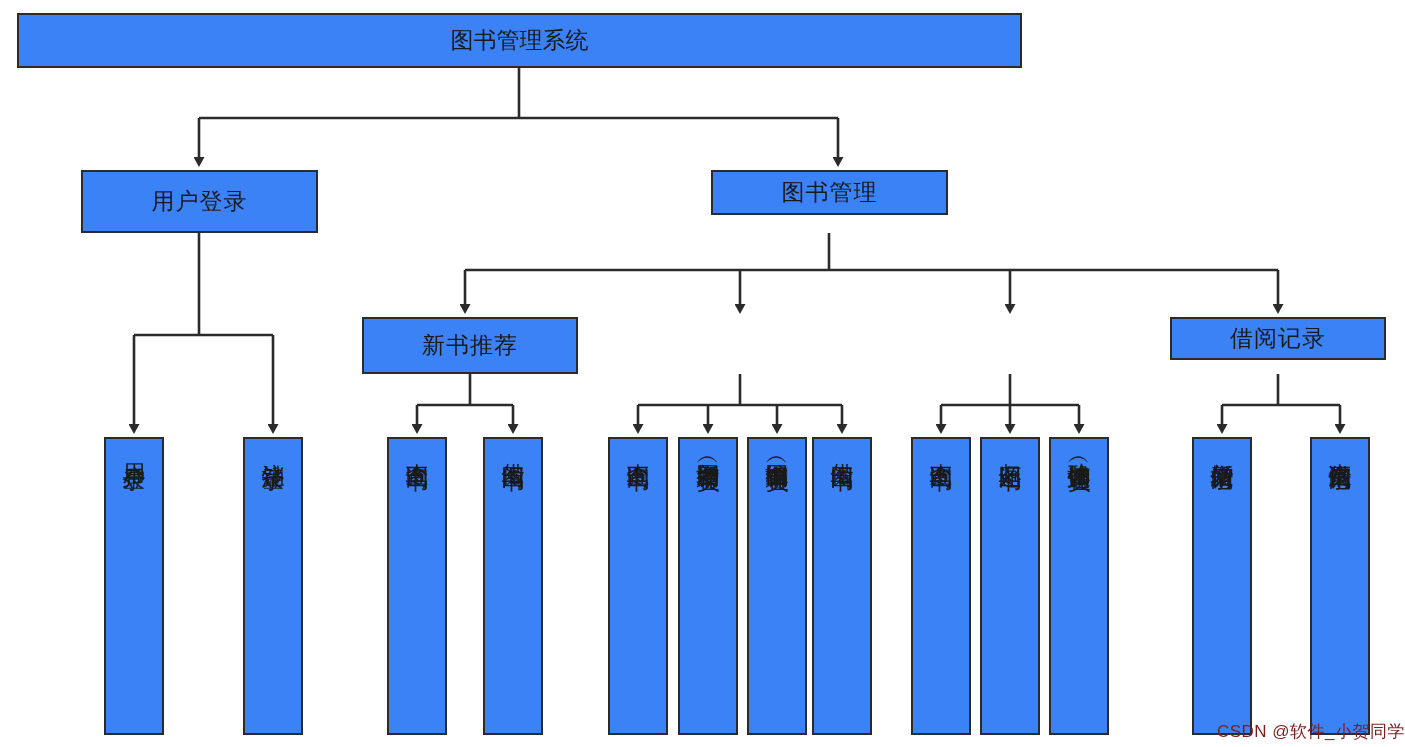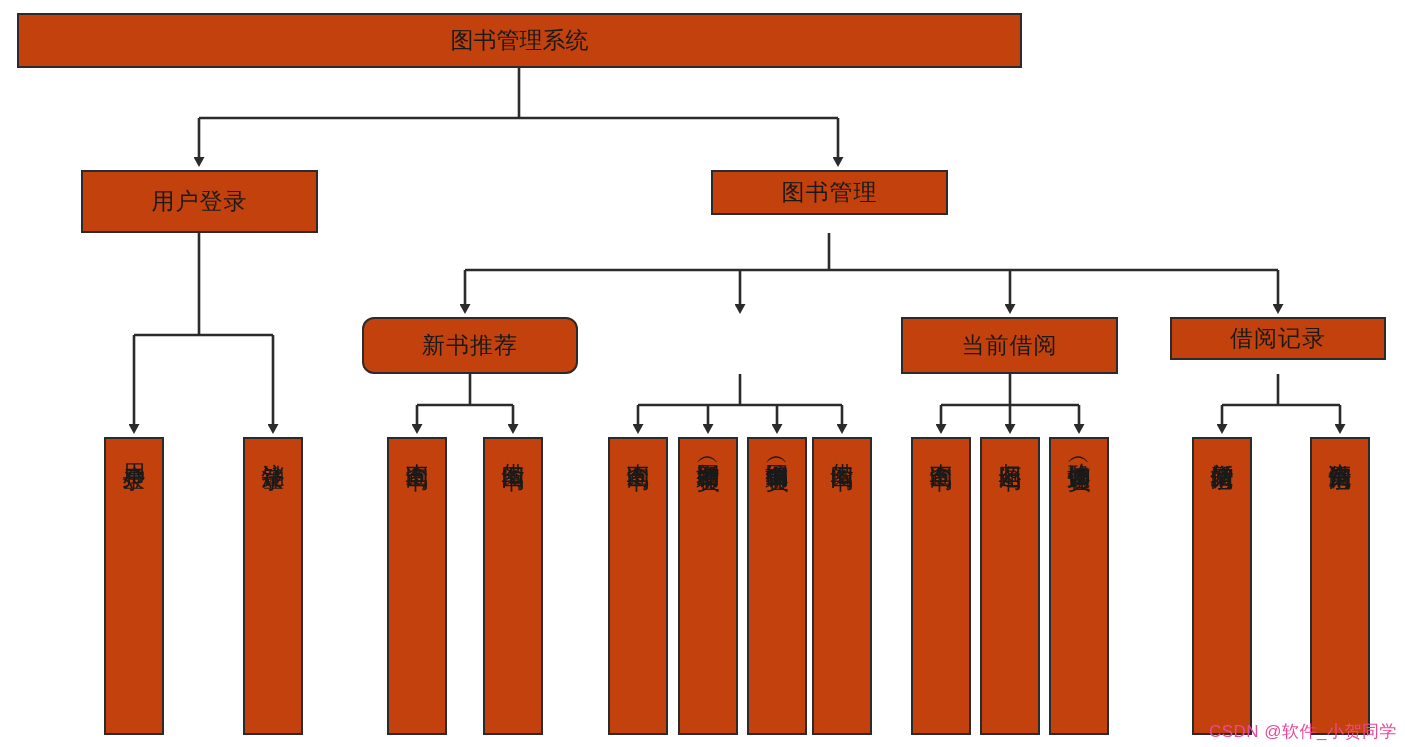--- a/index.html
+++ b/index.html
@@ -21,21 +21,21 @@
     left: 0;
     top: 0;
     width: 1405px;
     height: 747px;
     pointer-events: none;
   }
   .node {
     position: absolute;
     box-sizing: border-box;
     border: 2px solid #2b2b2b;
-    background: #c2410c;
+    background: #3b82f6;
     display: flex;
     align-items: center;
     justify-content: center;
     color: #1a1a1a;
   }
   .node.h {
     font-size: 23px;
     letter-spacing: 1px;
   }
   .node.root {
@@ -51,24 +51,24 @@
     text-orientation: upright;
     font-size: 23px;
     line-height: 1.18;
     letter-spacing: 2px;
     white-space: nowrap;
     color: #1a1a1a;
   }
   .leaf.tall6 .leaf-text { letter-spacing: 1px; }
   .watermark {
     position: absolute;
-    right: 8px;
+    right: 0;
     bottom: 4px;
     font-size: 17px;
-    color: #ec4899;
+    color: #7f1d1d;
     letter-spacing: 0.5px;
     white-space: nowrap;
     font-family: "Liberation Sans", "DejaVu Sans", sans-serif;
   }
 </style>
 </head>
 <body>
 
 <div id="canvas">
 
@@ -122,22 +122,21 @@
       <path d="M1222,405 L1222,425" marker-end="url(#arrow)"></path>
       <path d="M1340,405 L1340,425" marker-end="url(#arrow)"></path>
     </g>
   </svg>
 
   <div class="node root" style="left:17px; top:13px; width:1005px; height:55px;">图书管理系统</div>
 
   <div class="node h" style="left:81px; top:170px; width:237px; height:63px;">用户登录</div>
   <div class="node h" style="left:711px; top:170px; width:237px; height:45px;">图书管理</div>
 
-  <div class="node h" style="left:362px; top:317px; width:216px; height:57px;border-radius:12px;">新书推荐</div>
-  <div class="node h" style="left:901px; top:317px; width:217px; height:57px;">当前借阅</div>
+  <div class="node h" style="left:362px; top:317px; width:216px; height:57px;">新书推荐</div>
   <div class="node h" style="left:1170px; top:317px; width:216px; height:43px;">借阅记录</div>
 
   <div class="node leaf" style="left:104px; top:437px; width:60px; height:298px;">
     <span class="leaf-text">用户登录</span>
   </div>
   <div class="node leaf" style="left:243px; top:437px; width:60px; height:298px;">
     <span class="leaf-text">注销登录</span>
   </div>
 
   <div class="node leaf" style="left:387px; top:437px; width:60px; height:298px;">

